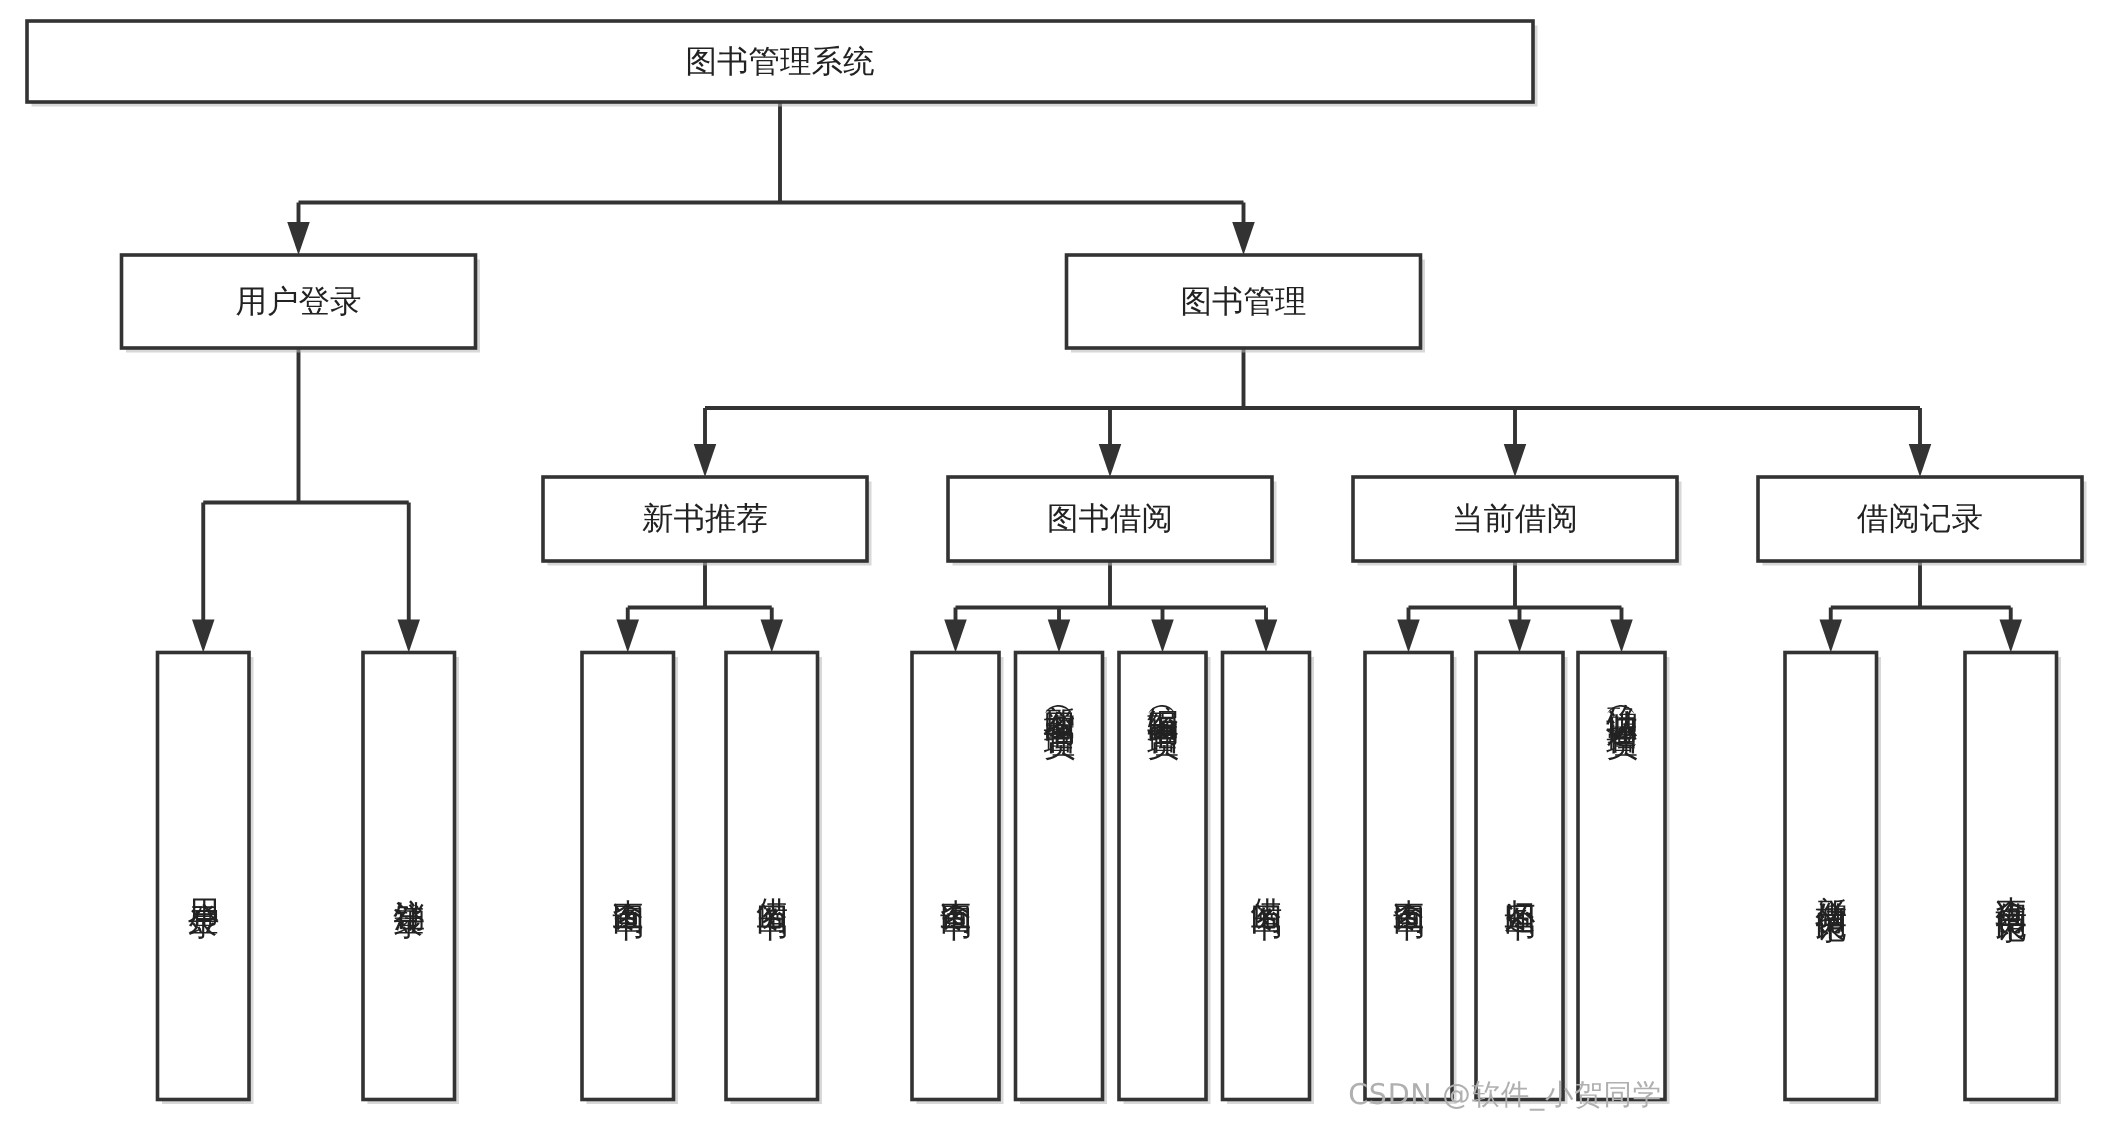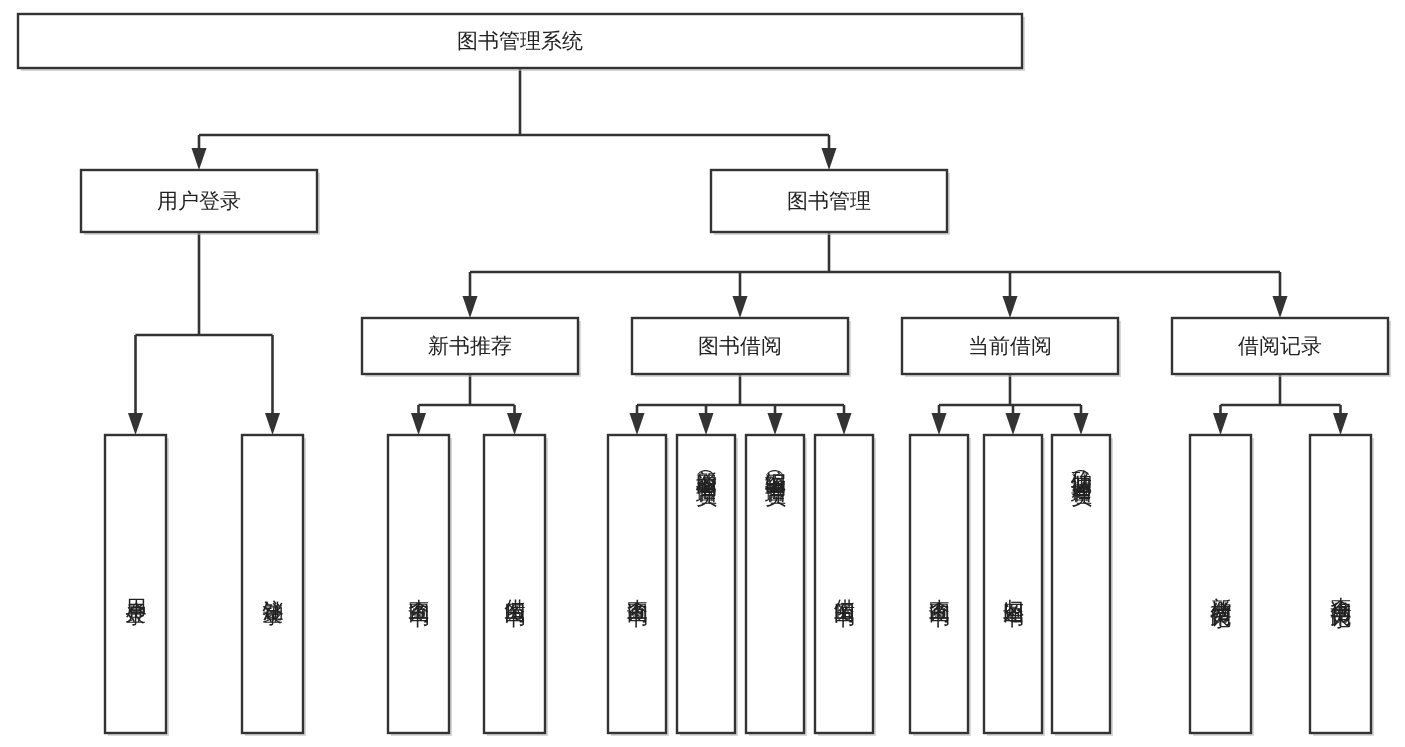--- a/index.html
+++ b/index.html
@@ -268,13 +268,14 @@
         <span class="leaf-label">确认归还（管理员）</span>
       </div>
       <div class="leaf-label-wrap" style="left: 1190px; top: 453px; width: 61px; height: 268px; align-items: center;">
         <span class="leaf-label">新增借阅记录</span>
       </div>
       <div class="leaf-label-wrap" style="left: 1310px; top: 453px; width: 61px; height: 268px; align-items: center;">
         <span class="leaf-label">查询借阅记录</span>
       </div>
     </div>
 
+  <div class="watermark-text">CSDN @软件_小贺同学</div>
 </div>
 
 </body></html>

